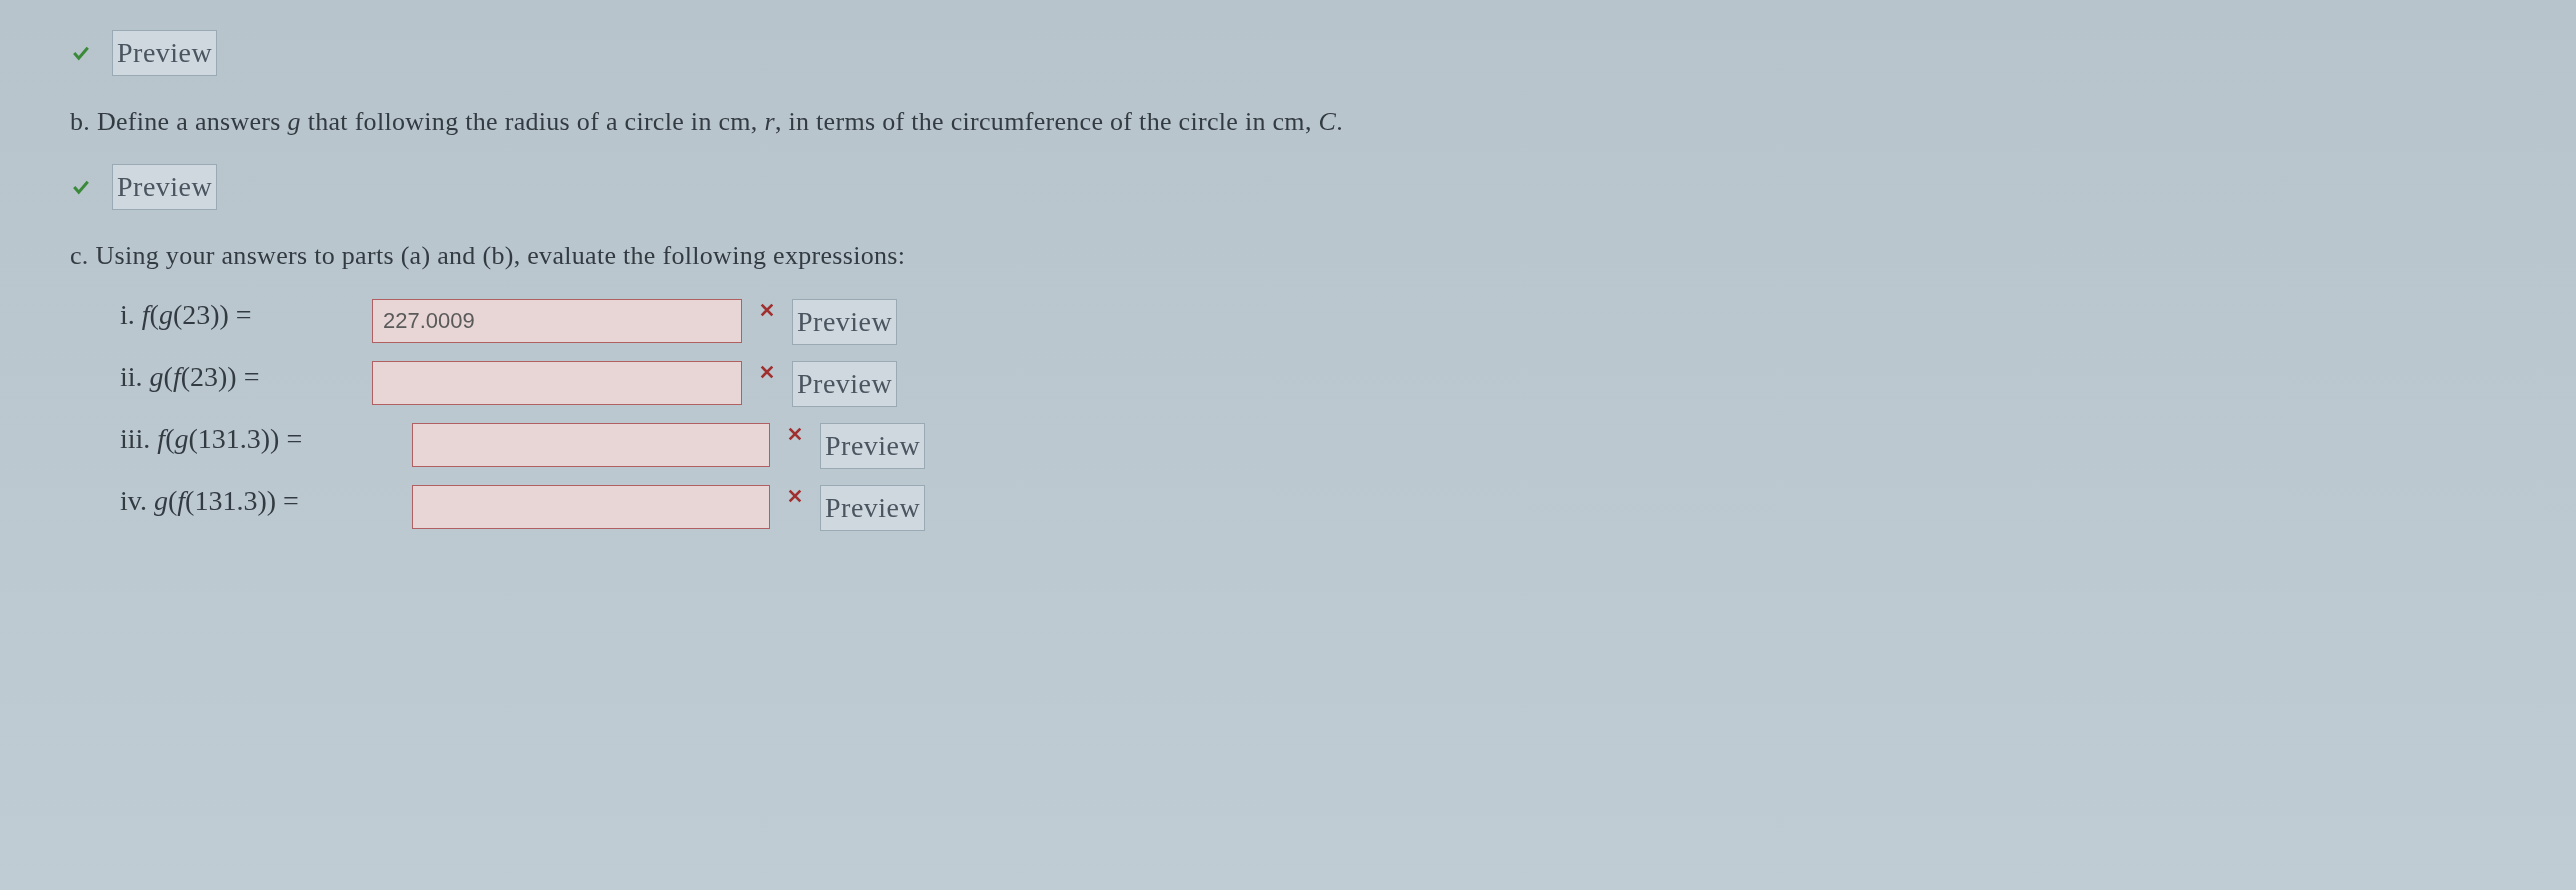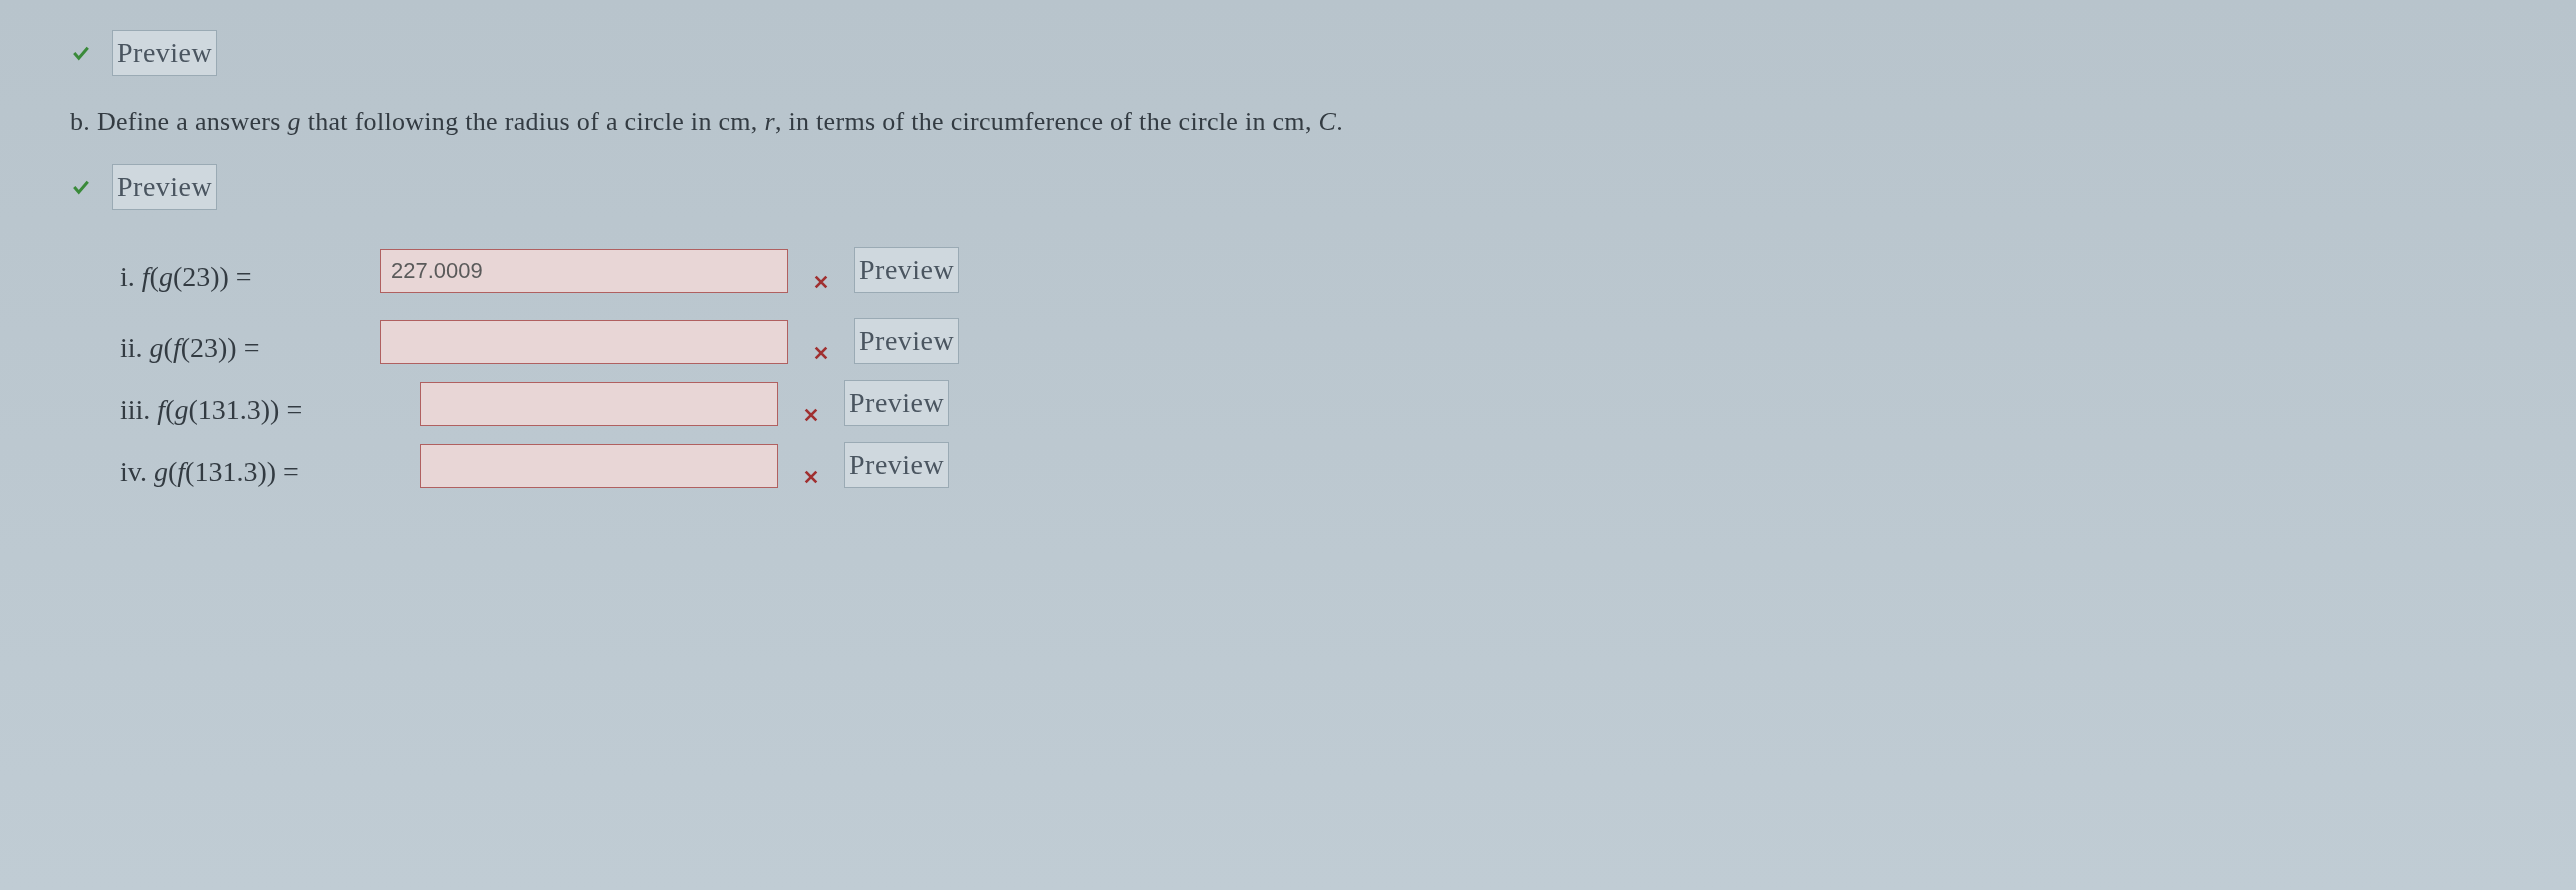--- a/index.html
+++ b/index.html
@@ -47,29 +47,29 @@
     font-family: Georgia, serif;
     font-size: 28px;
     color: #4a5560;
     background: #cfd8de;
     border: 1px solid #9aaab4;
     padding: 6px 4px;
     cursor: pointer;
     letter-spacing: 0.5px;
   }
   .sub-list { padding-left: 50px; }
-  .sub-row { display: flex; align-items: flex-end; gap: 22px; margin-bottom: 16px; }
+  .sub-row { display: flex; align-items: flex-start; gap: 14px; margin-bottom: 16px; }
   .sub-label {
     font-family: 'Times New Roman', serif;
     font-size: 28px;
     min-width: 238px;
     white-space: nowrap;
   }
   .sub-label .rn { font-style: normal; }
-  .sub-input { width: 408px; margin-top: 11px; }
+  .sub-input { width: 370px; }
   .sub-input-wide { width: 358px; }
 </style>
 </head>
 <body>
 
 <div class="question-part">
   <div class="input-row">
     <span class="status-icon check">
       <svg width="18" height="18" viewBox="0 0 24 24">
           <path fill="none" stroke="#3a8a3a" stroke-width="4" d="M3 12 L9 19 L21 5"></path>
@@ -87,20 +87,21 @@
     <span class="status-icon check">
       <svg width="18" height="18" viewBox="0 0 24 24">
           <path fill="none" stroke="#3a8a3a" stroke-width="4" d="M3 12 L9 19 L21 5"></path>
         </svg>
     </span>
     <button class="preview-btn">Preview</button>
   </div>
 </div>
 
 <div class="question-part">
+  <p class="prompt">c. Using your answers to parts (a) and (b), evaluate the following expressions:</p>
   <div class="sub-list">
 
     <div class="sub-row">
       <span class="sub-label">
         <span class="rn">i.</span>
         <span class="italic">f</span>(<span class="italic">g</span>(<span>23</span>)) =
       </span>
       <input class="answer-input wrong sub-input" type="text" value="227.0009" style="">
       <span class="status-icon cross">
         <svg width="16" height="16" viewBox="0 0 24 24">

